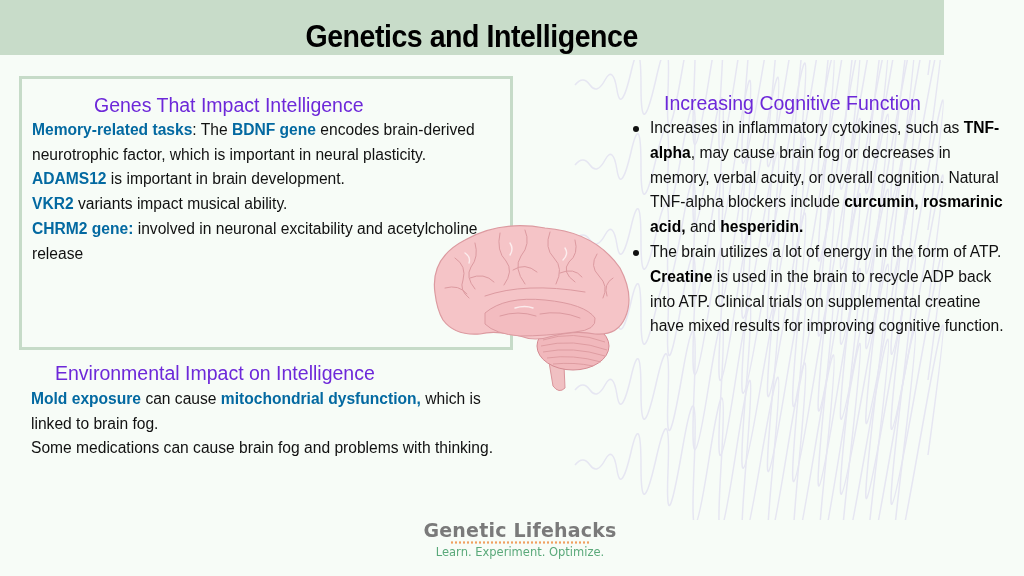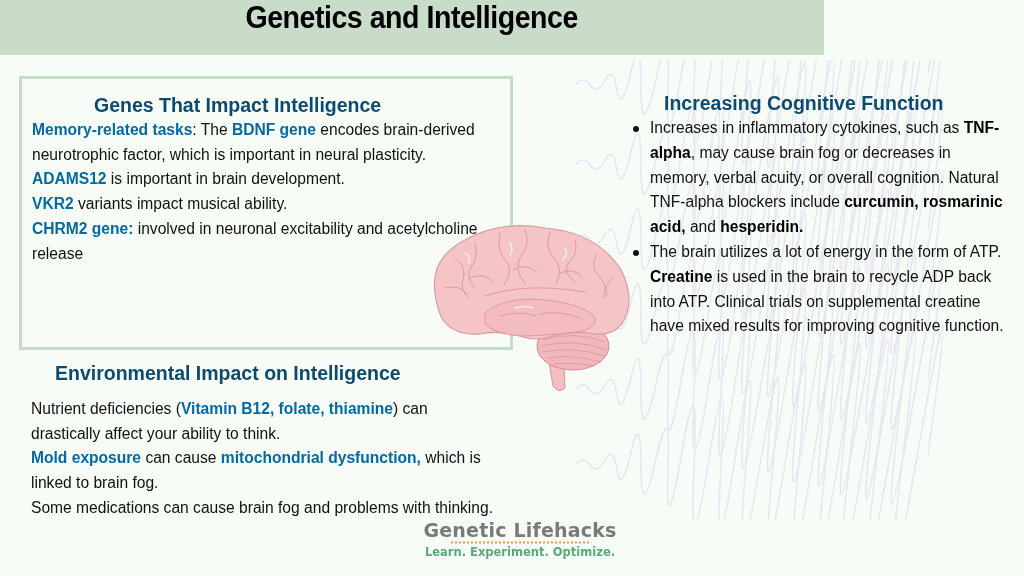--- a/index.html
+++ b/index.html
@@ -4,49 +4,49 @@
 <style>
   * { box-sizing: border-box; margin: 0; padding: 0; }
   html, body { width: 1024px; height: 576px; overflow: hidden; }
   body {
     background: #f7fcf7;
     font-family: "Liberation Sans", "DejaVu Sans", sans-serif;
     color: #111;
     position: relative;
   }
   .header {
-    position: absolute; left: 0; top: 0; width: 824px; height: 55px;
+    position: absolute; left: 0; top: 0; width: 944px; height: 55px;
     background: #c8dcc9;
-    display: flex; align-items: flex-start; justify-content: center;
+    display: flex; align-items: flex-end; justify-content: center;
   }
   .header h1 {
     font-size: 31px; font-weight: 700; letter-spacing: -0.5px; color: #000;
     transform: scaleX(0.92);
   }
   .waves {
     position: absolute; left: 570px; top: 60px; width: 454px; height: 460px;
     pointer-events: none;
   }
   .genes-box {
     position: absolute; left: 19px; top: 76px; width: 494px; height: 274px;
     border: 3px solid #c6dbc8;
     background: #f7fcf7;
     padding: 14px 0 0 10px;
   }
   .section-title {
-    font-size: 19.5px; font-weight: 700; color: #0c4a6e;
+    font-size: 19.5px; font-weight: 400; color: #6d28d9;
   }
   .genes-box .section-title { margin-left: 62px; line-height: 24px; margin-bottom: 1px; }
   .para { font-size: 15.6px; line-height: 24.7px; color: #111; }
   .para b { font-weight: 700; color: #0369a1; }
 
   .env {
     position: absolute; left: 31px; top: 360px; width: 470px;
   }
-  .env .section-title { margin-left: 24px; line-height: 26px; margin-bottom: 11px; }
+  .env .section-title { margin-left: 24px; line-height: 26px; margin-bottom: 1px; }
 
   .cog {
     position: absolute; left: 630px; top: 90px; width: 380px;
   }
   .cog .section-title { margin-left: 34px; line-height: 26px; margin-bottom: 0; }
   .cog ul { list-style: none; }
   .cog li { position: relative; padding-left: 20px; font-size: 15.6px; line-height: 24.8px; color: #111; }
   .cog li::before {
     content: ""; position: absolute; left: 3px; top: 10px;
     width: 6px; height: 6px; border-radius: 50%; background: #111;
@@ -63,21 +63,21 @@
   .logo .brand {
     font-family: "DejaVu Sans", sans-serif; font-weight: 700;
     font-size: 19px; color: #7a7a7a; letter-spacing: 0.2px; line-height: 22px;
   }
   .logo .dots {
     width: 140px; height: 3px; margin: 0 auto;
     background-image: radial-gradient(circle, #f0a060 1px, transparent 1.3px);
     background-size: 4px 3px;
   }
   .logo .tagline {
-    font-family: "DejaVu Sans", sans-serif; font-weight: 700;
+    font-family: "DejaVu Sans", sans-serif; font-weight: 400;
     font-size: 11.5px; color: #5aa97a; line-height: 14px; margin-top: 1px;
   }
 </style>
 </head>
 <body>
 
 <div class="header">
   <h1>Genetics and Intelligence</h1>
 </div>
 
@@ -103,23 +103,20 @@
   <div class="para">
     <b>VKR2</b><span> variants impact musical ability.</span>
   </div>
   <div class="para">
     <b>CHRM2 gene:</b><span> involved in neuronal excitability and acetylcholine release</span>
   </div>
 </div>
 
 <div class="env">
   <div class="section-title">Environmental Impact on Intelligence</div>
-  <div class="para">
-    <span>Nutrient deficiencies (</span><b>Vitamin B12, folate, thiamine</b><span>) can drastically affect your ability to think.</span>
-  </div>
   <div class="para">
     <b>Mold exposure</b><span> can cause </span><b>mitochondrial dysfunction,</b><span> which is linked to brain fog.</span>
   </div>
   <div class="para">
     <span>Some medications can cause brain fog and problems with thinking.</span>
   </div>
 </div>
 
 <div class="cog">
   <div class="section-title">Increasing Cognitive Function</div>

